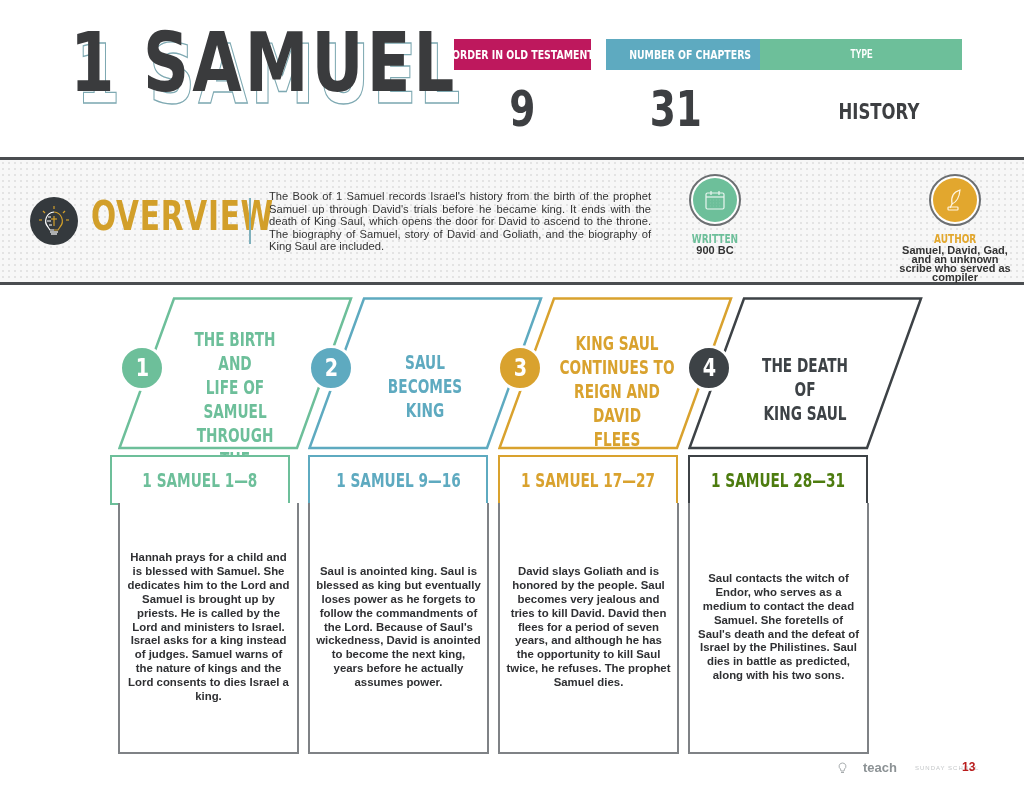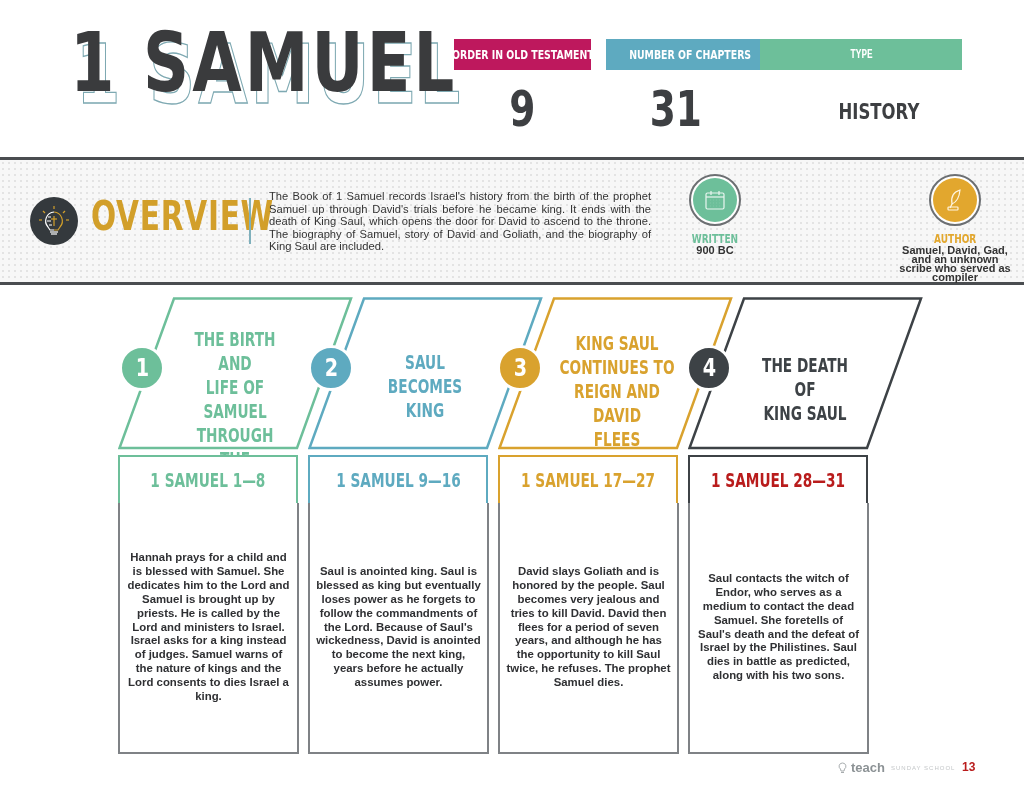--- a/index.html
+++ b/index.html
@@ -36,21 +36,21 @@
   .para svg { position:absolute; left:0; top:0; }
   .num { position:absolute; width:40px; height:40px; border-radius:50%; color:#fff; display:flex; align-items:center; justify-content:center; font-family:"DejaVu Sans", sans-serif; font-weight:bold; font-size:24px; border:3px solid #fff; }
   .num span { display:inline-block; transform:scaleX(0.8); }
   .sec-title { position:absolute; font-family:"DejaVu Sans", sans-serif; font-weight:bold; font-size:19px; line-height:24px; text-align:center; white-space:pre-line; transform:scaleX(0.72); transform-origin:center top; }
 
   .range { position:absolute; top:455px; width:176px; height:46px; border:2.5px solid; background:#fff; display:flex; align-items:center; justify-content:center; font-family:"DejaVu Sans", sans-serif; font-weight:bold; font-size:19px; }
   .range span { display:inline-block; transform:scaleX(0.72); white-space:nowrap; }
   .desc { position:absolute; top:503px; width:177px; height:249px; border:2px solid #7f8286; border-top:none; background:#fff; display:flex; align-items:center; justify-content:center; text-align:center; }
   .desc p { margin:0; padding:0 6px; font-weight:bold; font-size:11.4px; line-height:13.9px; color:#2f3033; }
 
-  .footer-logo { position:absolute; left:838px; top:760px; display:flex; align-items:center; gap:4px; color:#9aa0a3; }
+  .footer-logo { position:absolute; left:838px; top:760px; display:flex; align-items:center; gap:16px; color:#9aa0a3; }
   .footer-logo .brand { font-weight:bold; font-size:13px; color:#8c9295; }
   .footer-logo .sub { font-size:6px; letter-spacing:1px; color:#c3c6c8; margin-left:2px; }
   .page-num { position:absolute; left:962px; top:760px; font-weight:bold; font-size:12px; color:#b91c1c; }
 </style>
 </head>
 <body>
 
 <div class="title-wrap">
   <div class="title-shadow">1 SAMUEL</div>
   <div class="title-main">1 SAMUEL</div>
@@ -135,21 +135,21 @@
       <polygon points="56,1.5 233,1.5 179,151 1.5,151" fill="#fff" stroke="#6dbf9a" stroke-width="2.5"></polygon>
     </svg>
 </div>
 <div class="num" style="left:119px; top:345px; background:#6dbf9a;">
     <span>1</span>
   </div>
 <div class="sec-title" style="left:160px; top:327px; width:150px; color:#6dbf9a;">THE BIRTH AND
 LIFE OF SAMUEL
 THROUGH THE
 FINAL JUDGE</div>
-<div class="range" style="left:118px; color:#6dbf9a; border-color:#6dbf9a;">
+<div class="range" style="left:110px; color:#6dbf9a; border-color:#6dbf9a;">
     <span>1 SAMUEL 1—8</span>
   </div>
 <div class="desc" style="left:118px;">
     <p>Hannah prays for a child and is blessed with Samuel. She dedicates him to the Lord and Samuel is brought up by priests. He is called by the Lord and ministers to Israel. Israel asks for a king instead of judges. Samuel warns of the nature of kings and the Lord consents to dies Israel a king.</p>
   </div>
 
 <div class="para" style="left:308px;">
   <svg width="236" height="154">
       <polygon points="56,1.5 233,1.5 179,151 1.5,151" fill="#fff" stroke="#5eaac0" stroke-width="2.5"></polygon>
     </svg>
@@ -188,21 +188,21 @@
 <div class="para" style="left:688px;">
   <svg width="236" height="154">
       <polygon points="56,1.5 233,1.5 179,151 1.5,151" fill="#fff" stroke="#3d4246" stroke-width="2.5"></polygon>
     </svg>
 </div>
 <div class="num" style="left:686px; top:345px; background:#3d4246;">
     <span>4</span>
   </div>
 <div class="sec-title" style="left:730px; top:353px; width:150px; color:#3d4246;">THE DEATH OF
 KING SAUL</div>
-<div class="range" style="left:688px; color:#b91c1c; border-color:#3d4246;align-items:center;">
+<div class="range" style="left:688px; color:#4d7c0f; border-color:#3d4246;align-items:center;">
     <span>1 SAMUEL 28—31</span>
   </div>
 <div class="desc" style="left:688px;">
     <p>Saul contacts the witch of Endor, who serves as a medium to contact the dead Samuel. She foretells of Saul's death and the defeat of Israel by the Philistines. Saul dies in battle as predicted, along with his two sons.</p>
   </div>
 
 <div class="footer-logo">
   <svg width="9" height="12" viewBox="0 0 9 12" fill="none" stroke="#a7acae" stroke-width="1">
       <path d="M4.5 1 A3.3 3.3 0 0 1 6.5 7 L6 9 L3 9 L2.5 7 A3.3 3.3 0 0 1 4.5 1 Z"></path>
       <line x1="3" y1="10.5" x2="6" y2="10.5"></line>

